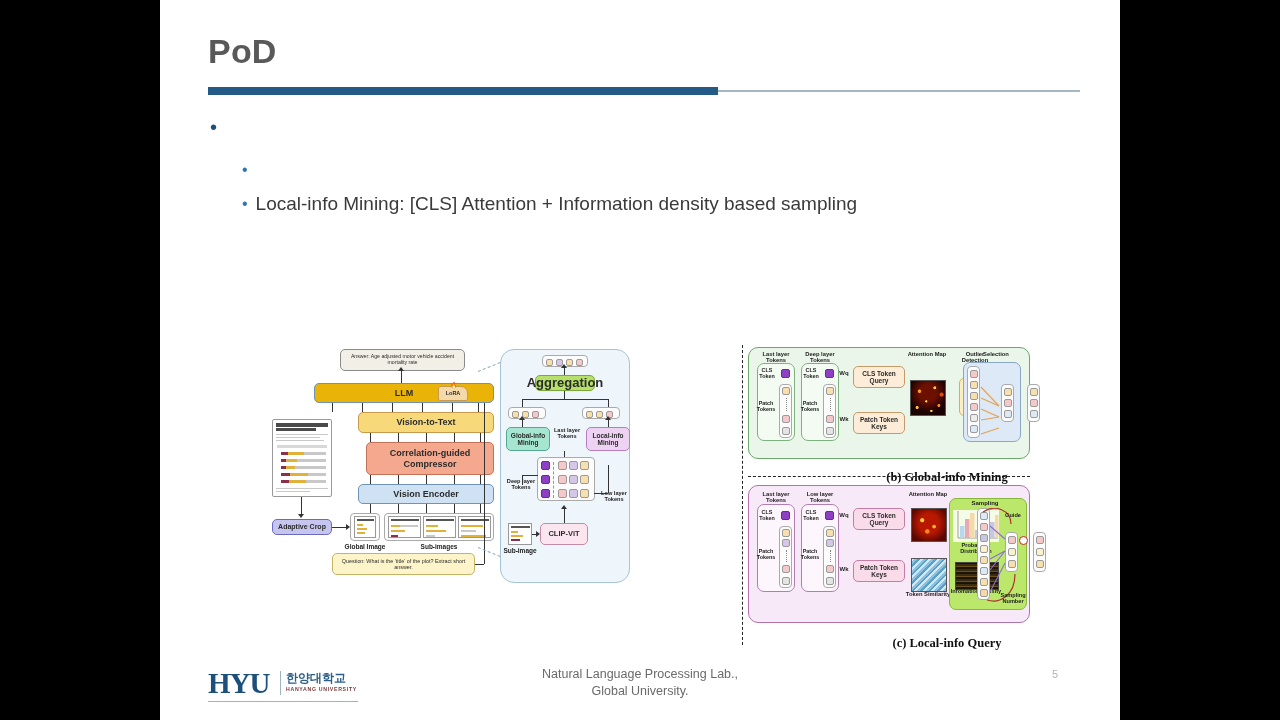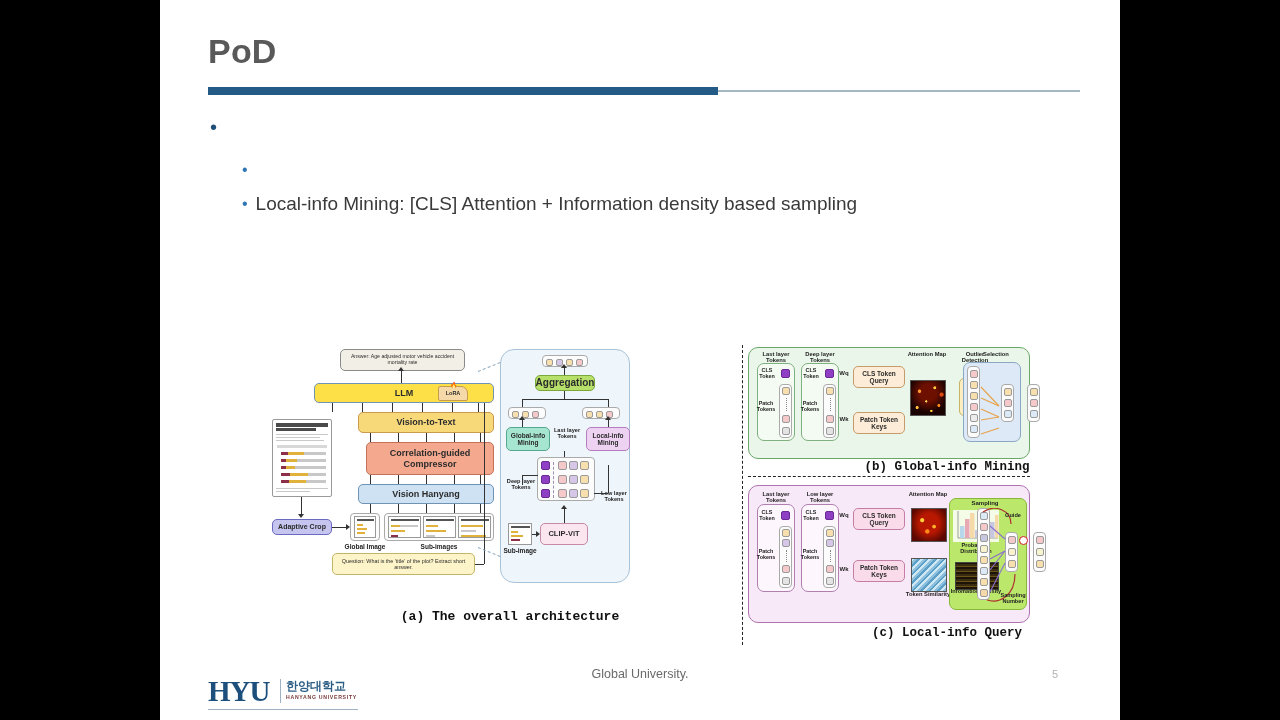--- a/index.html
+++ b/index.html
@@ -26,22 +26,22 @@
 
   
   #figure{position:absolute;left:110px;top:345px;width:760px;height:305px;}
   .vdash{position:absolute;left:472px;top:0px;width:0;height:300px;
     border-left:1.6px dashed #222;}
   .hdash{position:absolute;left:478px;top:131px;width:282px;height:0;
     border-top:1.6px dashed #222;}
 
   
   #panelA{position:absolute;left:0px;top:2px;width:466px;height:260px;}
-  .cap{position:absolute;font-family:Liberation Mono, monospace;font-weight:bold;
-    color:#111;text-align:center;}
+  .cap{position:absolute;font-family:Liberation Serif, serif;font-weight:bold;
+    color:#111;text-align:center;margin-top:10px;}
   #capA{left:120px;top:262px;width:240px;font-size:13px;}
   #capB{left:562px;top:115px;width:230px;font-size:12.5px;}
   #capC{left:562px;top:281px;width:230px;font-size:12.5px;}
 
   .box{position:absolute;box-sizing:border-box;border:1px solid #7e7e7e;border-radius:5px;
     display:flex;align-items:center;justify-content:center;text-align:center;
     font-weight:bold;color:#2b2b2b;line-height:1.12;}
   .lbl{position:absolute;font-weight:bold;color:#222;text-align:center;line-height:1.12;}
   .arrow{position:absolute;background:#333;}
   .arrow.v{width:1.3px;}
@@ -64,21 +64,21 @@
 
   
   #panelB{position:absolute;left:478px;top:2px;width:282px;height:112px;
     box-sizing:border-box;background:#eaf6e9;border:1px solid #6aa86a;border-radius:10px;}
   #panelC{position:absolute;left:478px;top:140px;width:282px;height:138px;
     box-sizing:border-box;background:#f7e9f7;border:1px solid #b073b0;border-radius:10px;}
   .subbox{position:absolute;box-sizing:border-box;border-radius:7px;}
 
   
   #footer{position:absolute;left:0;top:660px;width:960px;height:60px;}
-  .logo{position:absolute;left:48px;top:18px;width:150px;height:32px;text-decoration:underline;}
+  .logo{position:absolute;left:48px;top:10px;width:150px;height:32px;text-decoration:underline;}
   .logo-rule{position:absolute;left:0;bottom:0;width:150px;height:1.4px;background:#9fb3c4;}
   .hyu{position:absolute;left:0;top:-2px;font-family:"Liberation Serif",serif;
     font-weight:bold;font-size:29px;letter-spacing:-1px;color:#1d4f7c;line-height:30px;}
   .kr{position:absolute;left:78px;top:2px;font-size:12px;font-weight:bold;color:#2d5f86;
     line-height:13px;}
   .kr-sub{position:absolute;left:78px;top:16px;font-size:5.2px;font-weight:bold;
     letter-spacing:.7px;color:#7a3a3a;line-height:7px;}
   .kr-div{position:absolute;left:72px;top:1px;width:1px;height:24px;background:#9fb3c4;}
   #credit{position:absolute;left:330px;top:6px;width:300px;text-align:center;
     font-size:12.5px;color:#6a6a6a;line-height:17px;}
@@ -113,21 +113,21 @@
       <div class="vdash"></div>
       <div class="hdash"></div>
 
       <div id="panelA">
 
         <div class="box" style="left:70px;top:2px;width:125px;height:22px;background:#f2f0e6;font-size:5.2px;
                     font-weight:normal;padding:1px 3px;border-color:#8a8a8a;">Answer: Age adjusted motor vehicle accident mortality rate</div>
         <div class="arrow v" style="left:131px;top:24px;height:12px;"></div>
         <div class="ahead-up" style="left:128px;top:20px;"></div>
 
-        <div class="box" style="left:44px;top:36px;width:180px;height:20px;background:#fde047;border-color:#6f93b5;">
+        <div class="box" style="left:44px;top:36px;width:180px;height:20px;background:#eab308;border-color:#6f93b5;">
           <span style="font-size:9px;">LLM</span>
         </div>
         <div class="box" style="left:168px;top:38.5px;width:30px;height:15px;background:#f5d9a8;border-color:#c79a4e;border-radius:2px 7px 2px 2px;">
           <span style="font-size:5.5px;">LoRA</span>
         </div>
         <div style="position:absolute;left:180px;top:34px;font-size:6px;color:#e08b2a;">🔥</div>
 
         <div style="position:absolute;left:60px;top:56px;width:150px;height:9px;">
           <div class="arrow v" style="left:2px;top:0;height:9px;"></div>
             <div class="arrow v" style="left:32px;top:0;height:9px;"></div>
@@ -155,21 +155,21 @@
 
         <div style="position:absolute;left:100px;top:128px;width:112px;height:9px;">
           <div class="arrow v" style="left:0;top:0;height:9px;"></div>
             <div class="arrow v" style="left:28px;top:0;height:9px;"></div>
           <div class="arrow v" style="left:56px;top:0;height:9px;"></div>
             <div class="arrow v" style="left:84px;top:0;height:9px;"></div>
           <div class="arrow v" style="left:110px;top:0;height:9px;"></div>
         </div>
 
         <div class="box" style="left:88px;top:137px;width:136px;height:20px;background:#cfe2f3;border-color:#6f93b5;">
-          <span style="font-size:9px;">Vision Hanyang</span>
+          <span style="font-size:9px;">Vision Encoder</span>
         </div>
 
         <div style="position:absolute;left:100px;top:157px;width:112px;height:9px;">
           <div class="arrow v" style="left:0;top:0;height:9px;"></div>
             <div class="arrow v" style="left:28px;top:0;height:9px;"></div>
           <div class="arrow v" style="left:56px;top:0;height:9px;"></div>
             <div class="arrow v" style="left:84px;top:0;height:9px;"></div>
           <div class="arrow v" style="left:110px;top:0;height:9px;"></div>
         </div>
 
@@ -255,21 +255,21 @@
         <div class="trow" style="left:272px;top:8px;width:46px;height:12px;">
           <div class="tok" style="left:3px;top:2.5px;width:7px;height:7px;background:#f8dfae;"></div>
           <div class="tok" style="left:13px;top:2.5px;width:7px;height:7px;background:#d6c6e8;"></div>
           <div class="tok" style="left:23px;top:2.5px;width:7px;height:7px;background:#f8dfae;"></div>
           <div class="tok" style="left:33px;top:2.5px;width:7px;height:7px;background:#f5c9c9;"></div>
         </div>
         <div class="arrow v" style="left:294px;top:20px;height:8px;"></div>
         <div class="ahead-up" style="left:291px;top:17px;"></div>
 
         <div class="box" style="left:265px;top:28px;width:60px;height:16px;background:#b6e06a;border-color:#7aa83c;">
-          <span style="font-size:10px;">Aggregation</span>
+          <span style="font-size:13px;">Aggregation</span>
         </div>
 
         <div class="arrow h" style="left:252px;top:52px;width:87px;"></div>
         <div class="arrow v" style="left:294px;top:44px;height:8px;"></div>
         <div class="arrow v" style="left:252px;top:52px;height:8px;"></div>
         <div class="arrow v" style="left:338px;top:52px;height:8px;"></div>
 
         <div class="trow" style="left:238px;top:60px;width:38px;height:12px;">
           <div class="tok" style="left:3px;top:2.5px;width:7px;height:7px;background:#f8dfae;"></div>
           <div class="tok" style="left:13px;top:2.5px;width:7px;height:7px;background:#f8dfae;"></div>
@@ -326,21 +326,20 @@
         <div class="thumb" style="left:238px;top:176px;width:24px;height:22px;">
           <div style="position:absolute;left:2px;top:2px;width:19px;height:2px;background:#555;"></div>
           <div class="tbar" style="left:2px;top:7px;width:7px;height:2px;background:#e0b23c;"></div>
           <div class="tbar" style="left:2px;top:11px;width:12px;height:2px;background:#e0b23c;"></div>
           <div class="tbar" style="left:2px;top:15px;width:9px;height:2px;background:#8e2f4a;"></div>
         </div>
         <div class="arrow h" style="left:262px;top:186.5px;width:5px;"></div>
         <div class="ahead-r" style="left:266px;top:184px;"></div>
         <div class="lbl" style="left:230px;top:200px;width:40px;font-size:6.5px;">Sub-image</div>
 
-        <div class="cap" id="capA">(a) The overall architecture</div>
       </div>
 
       <div id="panelB">
         <div class="lbl" style="left:6px;top:3px;width:42px;font-size:5.8px;">Last layer Tokens</div>
         <div class="lbl" style="left:50px;top:3px;width:42px;font-size:5.8px;">Deep layer Tokens</div>
 
         <div class="subbox" style="left:8px;top:15px;width:38px;height:78px;background:#f4fbf3;border:1px solid #7fb07f;"></div>
         <div class="lbl" style="left:6px;top:19px;width:24px;font-size:5.4px;">CLS Token</div>
         <div class="tok" style="left:32px;top:21px;width:9px;height:9px;background:#8e3fc4;border-color:#6a2a96;"></div>
         <div class="lbl" style="left:4px;top:52px;width:26px;font-size:5.4px;">Patch Tokens</div>
@@ -534,19 +533,20 @@
 
     <div id="footer">
       <div class="logo">
         <span class="hyu">HYU</span>
         <span class="kr-div"></span>
         <span class="kr">한양대학교</span>
         <span class="kr-sub">HANYANG UNIVERSITY</span>
         <span class="logo-rule"></span>
       </div>
       <div id="credit">
+        <div>Natural Language Processing Lab.,</div>
         <div>Global University.</div>
       </div>
       <div id="pageno">5</div>
     </div>
 
   </div>
 </div>
 
 </body></html>

